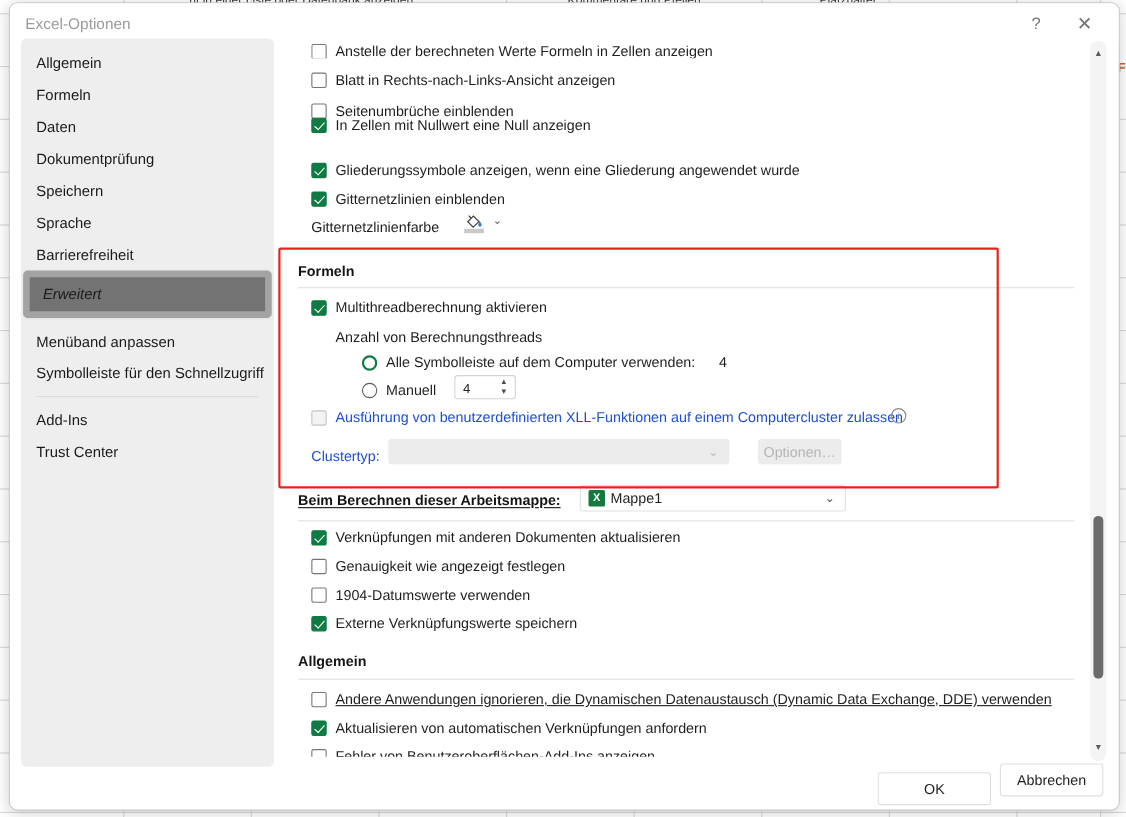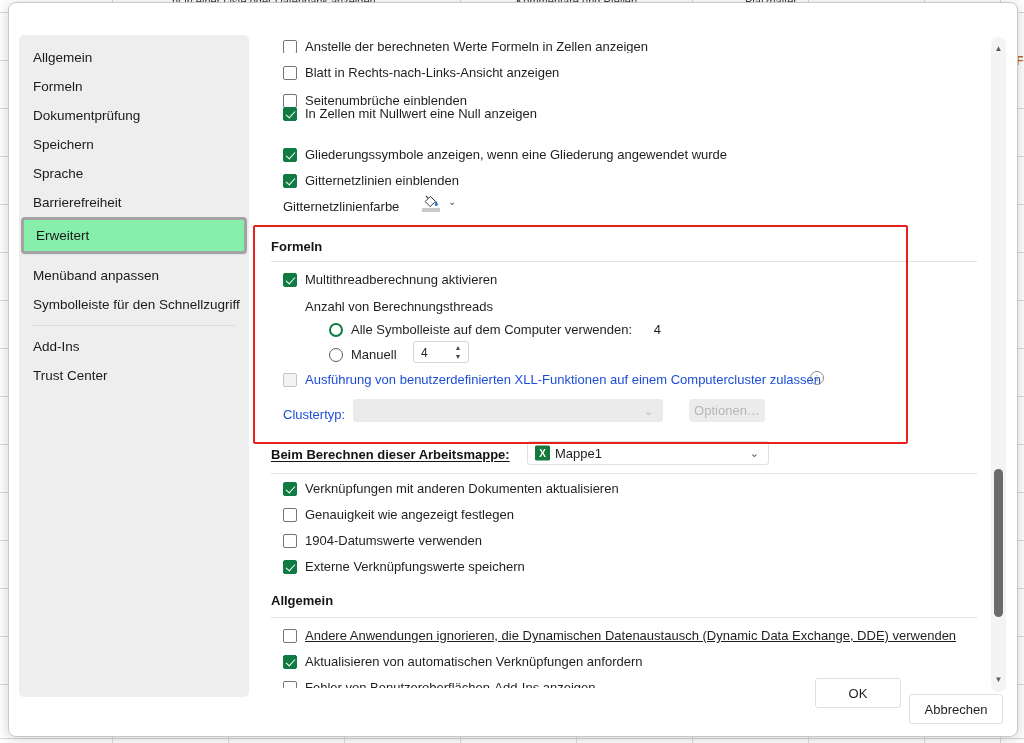--- a/index.html
+++ b/index.html
@@ -89,28 +89,29 @@
     position: relative;
     height: 29px;
     line-height: 29px;
     padding-left: 14px;
     font-size: 13.5px;
     color: #1a1a1a;
     cursor: default;
     white-space: nowrap;
   }
   .nav-item.selected {
-    background: #86efac;
-    border: 3px solid #a3a3a3;
+    background: #737373;
+    border: 6px solid #a3a3a3;
     border-radius: 4px;
     margin: 0 2px;
     padding-left: 12px;
     height: 31px;
     line-height: 31px;
     box-shadow: 0 1px 2px rgba(0,0,0,0.06);
+    font-style: italic;
   }
   .nav-gap { height: 7px; }
   .nav-sep {
     height: 0;
     border-bottom: 1px solid #dcdcdc;
     margin: 6px 14px 6px 14px;
   }
 
   
   #content {
@@ -337,22 +338,22 @@
     left: 3px;
     width: 9px;
     background: #6b6b6b;
     border-radius: 5px;
     cursor: default;
   }
 
   
   #ok-btn {
     position: absolute;
-    right: 116px; bottom: 28px;
-    width: 86px; height: 30px;
+    right: 116px; bottom: 4px;
+    width: 103px; height: 30px;
   }
   #cancel-btn {
     position: absolute;
     right: 14px; bottom: 12px;
     width: 94px; height: 30px;
   }
 </style>
 </head>
 <body>
 
@@ -383,24 +384,30 @@
   <div class="bg-col" style="left:924px"></div>
   <div class="bg-col" style="left:1000px"></div>
   <div class="bg-toptext" style="left:172px">ht in einer Liste oder Datenbank anzeigen</div>
   <div class="bg-toptext" style="left:516px">Kommentare und Pfeilen</div>
   <div class="bg-toptext" style="left:745px">Platzhalter</div>
   <div class="bg-right-label" style="left:1016px; top:54px">F</div>
 </div>
 
 <div id="dialog">
 
+  <div id="titlebar">
+    <div id="dlg-title">Excel-Optionen</div>
+    <div class="win-btn" id="help-btn">?</div>
+    <div class="win-btn" id="close-btn">✕</div>
+  </div>
 
   <div id="sidebar">
     <div class="nav-item"><span>Allgemein</span></div>
     <div class="nav-item"><span>Formeln</span></div>
+    <div class="nav-item"><span>Daten</span></div>
     <div class="nav-item"><span>Dokumentprüfung</span></div>
     <div class="nav-item"><span>Speichern</span></div>
     <div class="nav-item"><span>Sprache</span></div>
     <div class="nav-item"><span>Barrierefreiheit</span></div>
     <div class="nav-item selected"><span>Erweitert</span></div>
     <div class="nav-gap"></div>
     <div class="nav-item"><span>Menüband anpassen</span></div>
     <div class="nav-item"><span>Symbolleiste für den Schnellzugriff</span></div>
     <div class="nav-sep"></div>
     <div class="nav-item"><span>Add-Ins</span></div>

